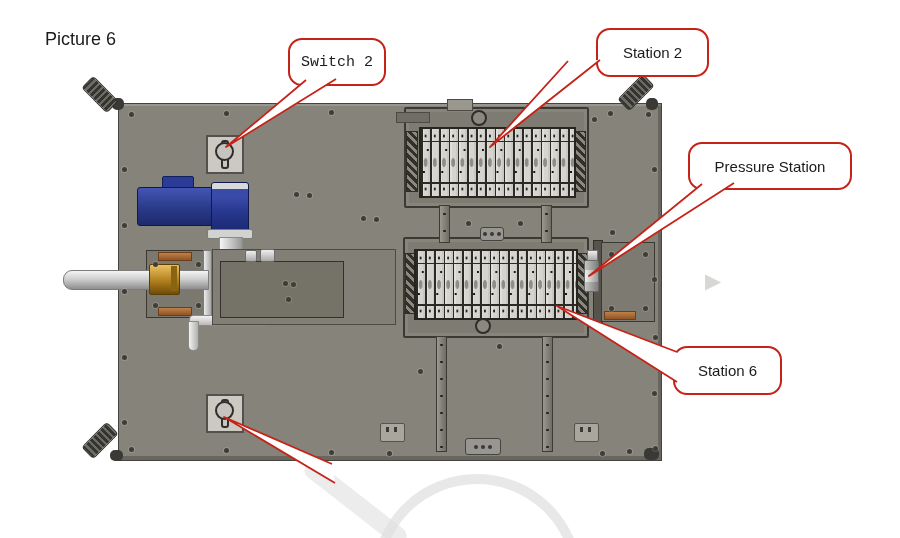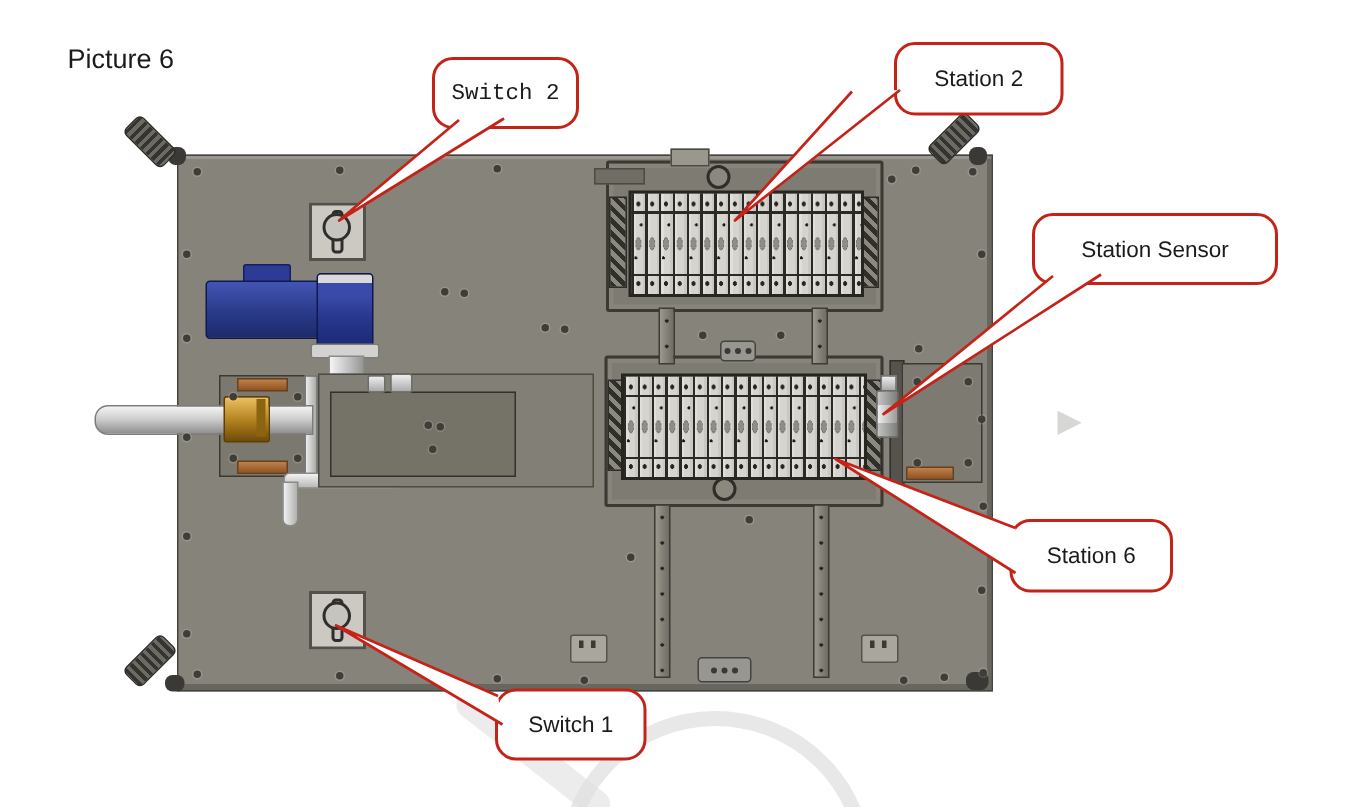--- a/index.html
+++ b/index.html
@@ -249,27 +249,24 @@
 
   <div class="play">▶</div>
 
   <div class="callout" style="left:288px;top:38px;width:94px;height:44px;font-family:Liberation Mono, monospace;">
     <span>Switch 2</span>
   </div>
   <div class="callout" style="left:553px;top:28px;width:109px;height:45px;margin-left:43px;">
     <span>Station 2</span>
   </div>
   <div class="callout" style="left:688px;top:142px;width:160px;height:44px;">
-    <span>Station Sensor</span>
+    <span>Pressure Station</span>
   </div>
   <div class="callout" style="left:673px;top:346px;width:105px;height:45px;">
     <span>Station 6</span>
-  </div>
-  <div class="callout" style="left:330px;top:459px;width:97px;height:44px;">
-    <span>Switch 1</span>
   </div>
 
   <svg class="leaders" viewBox="0 0 900 538">
     <path d="M306,80 L226,147 L336,79"></path>
     <path d="M568,61 L490,147 L600,60"></path>
     <path d="M702,184 L589,276 L734,183"></path>
     <path d="M677,352 L557,306 L677,382"></path>
     <path d="M332,464 L224,417 L335,483"></path>
   </svg>
 

